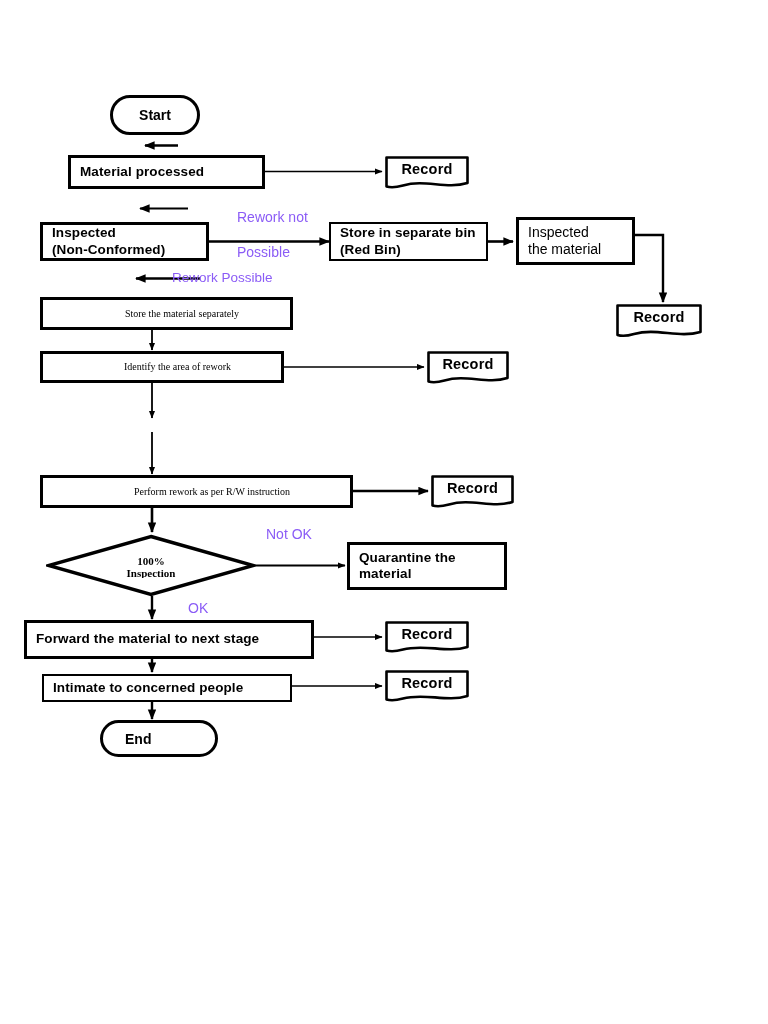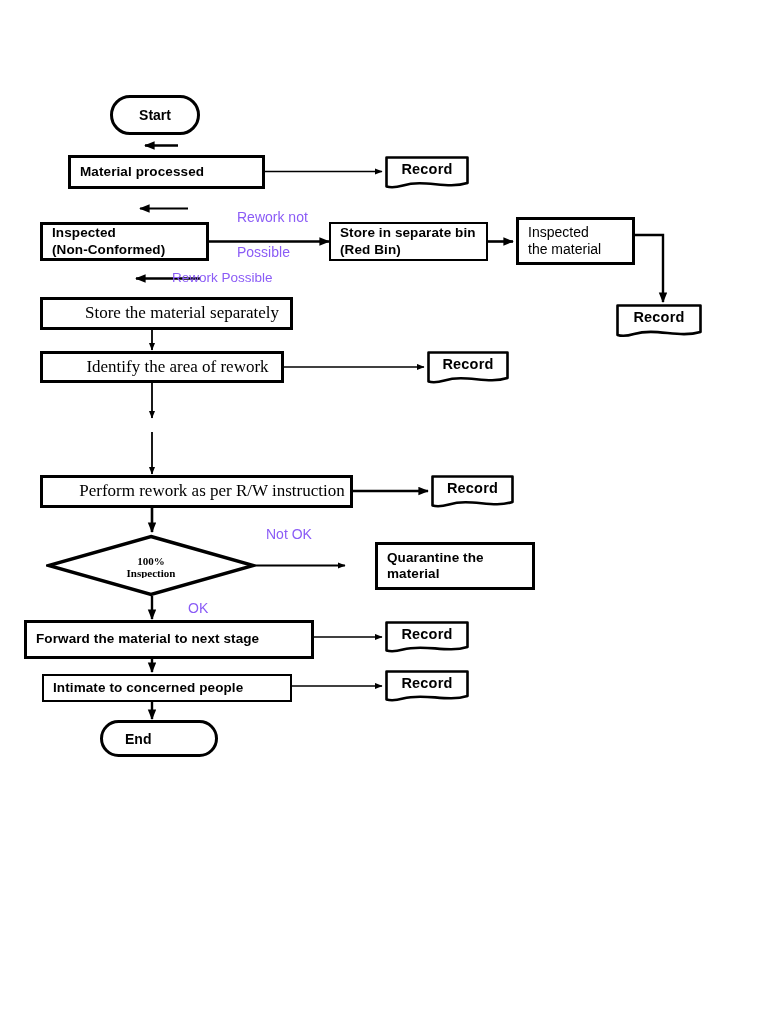--- a/index.html
+++ b/index.html
@@ -48,21 +48,21 @@
     letter-spacing: 0.1px;
   }
   .label-reg {
     font-weight: normal;
     font-size: 14px;
     line-height: 1.22;
   }
   .label-serif {
     font-family: "Liberation Serif", serif;
     font-weight: normal;
-    font-size: 17px;
+    font-size: 10px;
     line-height: 1.2;
     padding-left: 31px;
   }
   .pad-l {
     padding-left: 9px;
   }
   .center-txt {
     justify-content: center;
     text-align: center;
   }
@@ -249,21 +249,21 @@
   </div>
 
   <div class="diamond" style="left:46px; top:534px; width:210px; height:63px;">
     <svg width="210" height="63" viewBox="0 0 210 63">
       <polygon points="105,2.5 207.5,31.5 105,60.5 2.5,31.5" fill="#fff" stroke="#000" stroke-width="3.4" stroke-linejoin="miter"></polygon>
     </svg>
     <div class="dtext" style="top:21px;">100%</div>
     <div class="dtext" style="top:33px; overflow:hidden; height:11px;">Inspection</div>
   </div>
 
-  <div class="node proc label-bold pad-l" style="left:347px; top:542px; width:160px; height:48px;margin-left:28px;">
+  <div class="node proc label-bold pad-l" style="left:347px; top:542px; width:160px; height:48px;">
     <span>
       <span>Quarantine the</span><br>
       <span>material</span>
     </span>
   </div>
 
   <div class="node proc label-bold pad-l" style="left:24px; top:620px; width:290px; height:39px;">
     <span>Forward the material to next stage</span>
   </div>
 

